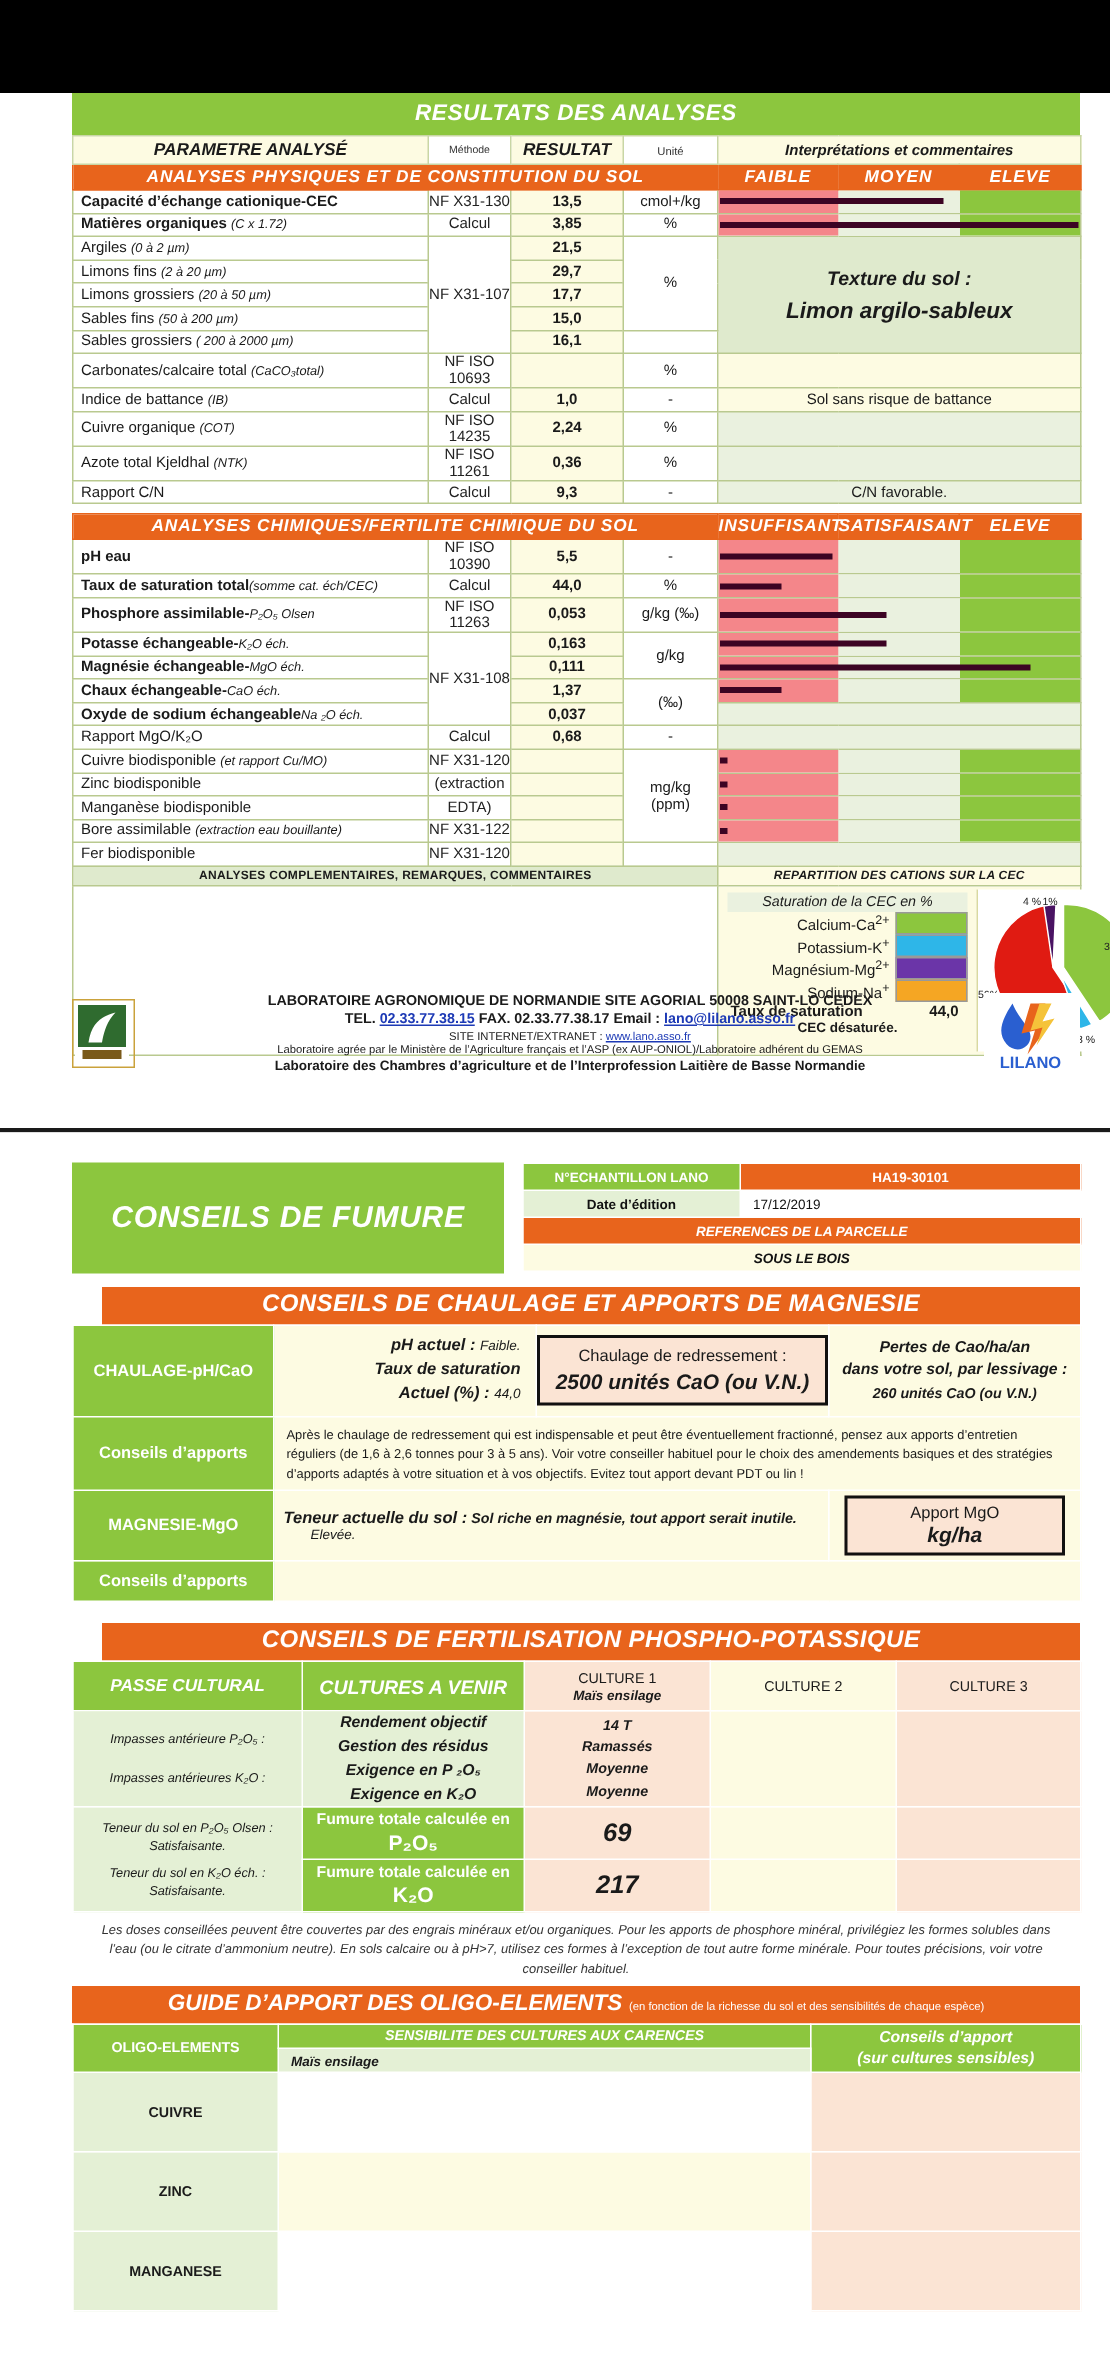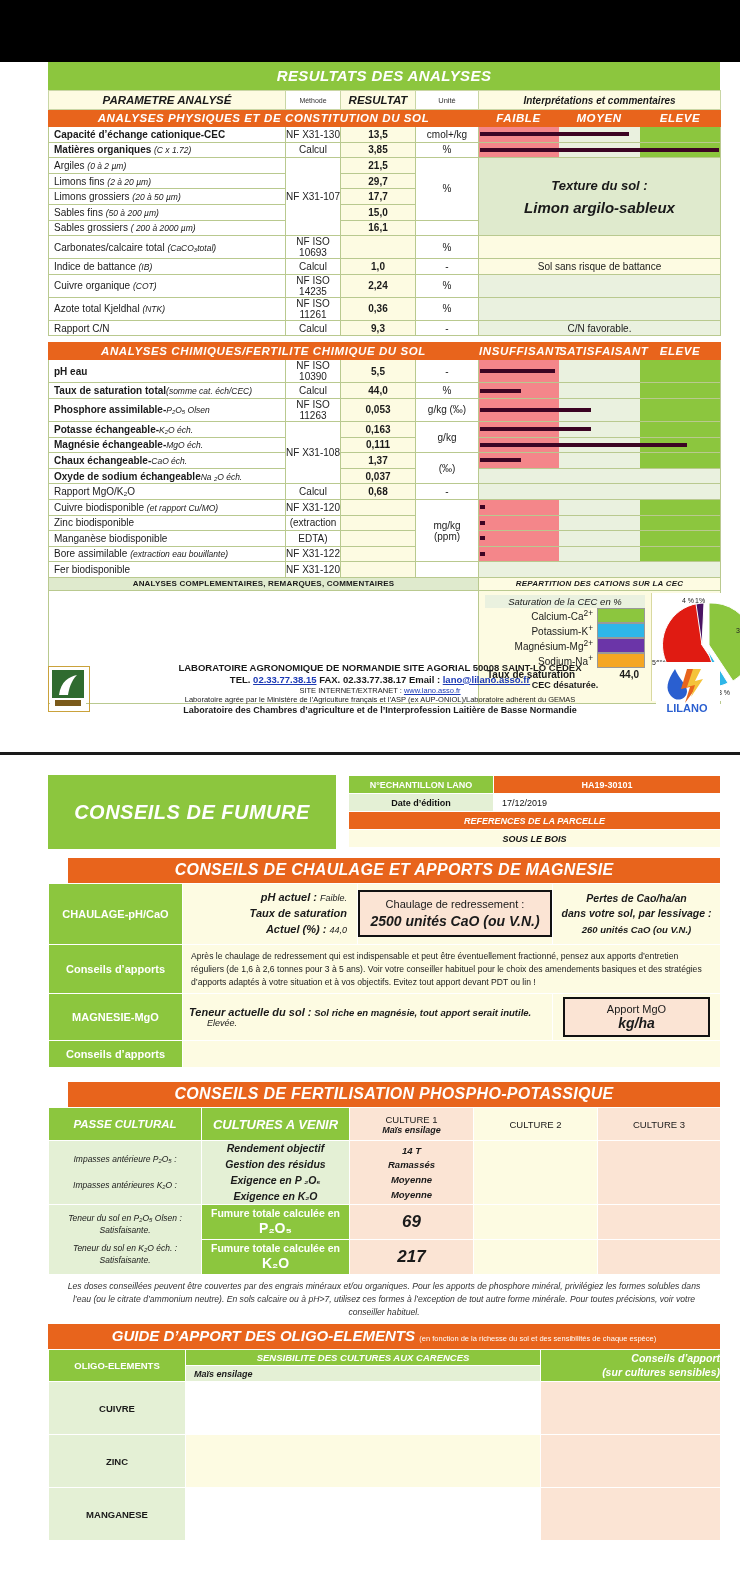--- a/index.html
+++ b/index.html
@@ -156,21 +156,21 @@
   .pp-num{background:#fbe4d4;text-align:center;font-style:italic;font-weight:bold;font-size:17px;}
   .pp-note{font-style:italic;font-size:8.6px;text-align:center;line-height:1.5;padding:5px 14px;color:#333;}
 
   .oligo-ban{background:#e8641c;color:#fff;text-align:center;padding:3px 0 4px;}
   .oligo-ban .t{font-style:italic;font-weight:bold;font-size:15px;}
   .oligo-ban .s{font-size:7.5px;font-style:normal;}
   .ot{width:100%;border-collapse:collapse;table-layout:fixed;}
   .ot td{border:1px solid #ffffff;vertical-align:middle;}
   .ot-h-l{background:#8cc63e;color:#fff;font-weight:bold;font-size:9.5px;text-align:center;}
   .ot-h-m{background:#8cc63e;color:#fff;font-style:italic;font-weight:bold;font-size:9.5px;text-align:center;}
-  .ot-h-r{background:#8cc63e;color:#fff;font-style:italic;font-weight:bold;font-size:10.5px;text-align:right;line-height:1.3;}
+  .ot-h-r{background:#8cc63e;color:#fff;font-style:italic;font-weight:bold;font-size:10.5px;text-align:center;line-height:1.3;}
   .ot-sub{background:#e4f0d5;font-style:italic;font-weight:bold;font-size:9px;text-align:left;padding-left:8px;}
   .ot-name{background:#e4f0d5;font-weight:bold;font-size:9.5px;text-align:center;}
   .ot-w{background:#ffffff;}
   .ot-y{background:#fdfbe2;}
   .ot-r{background:#fbe4d4;border:1px solid #111;}
 </style>
 </head>
 <body>
 
 <div id="page1" class="page">

